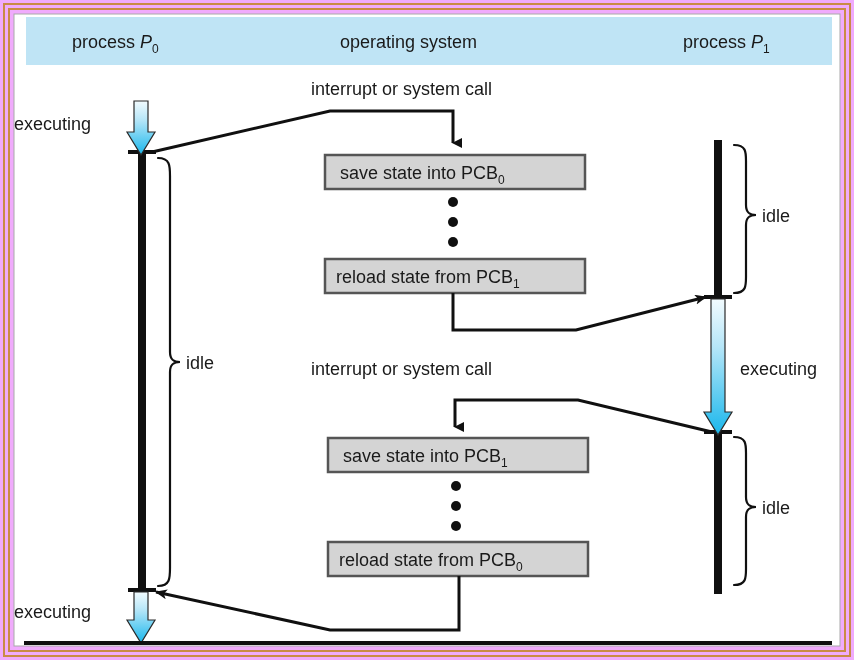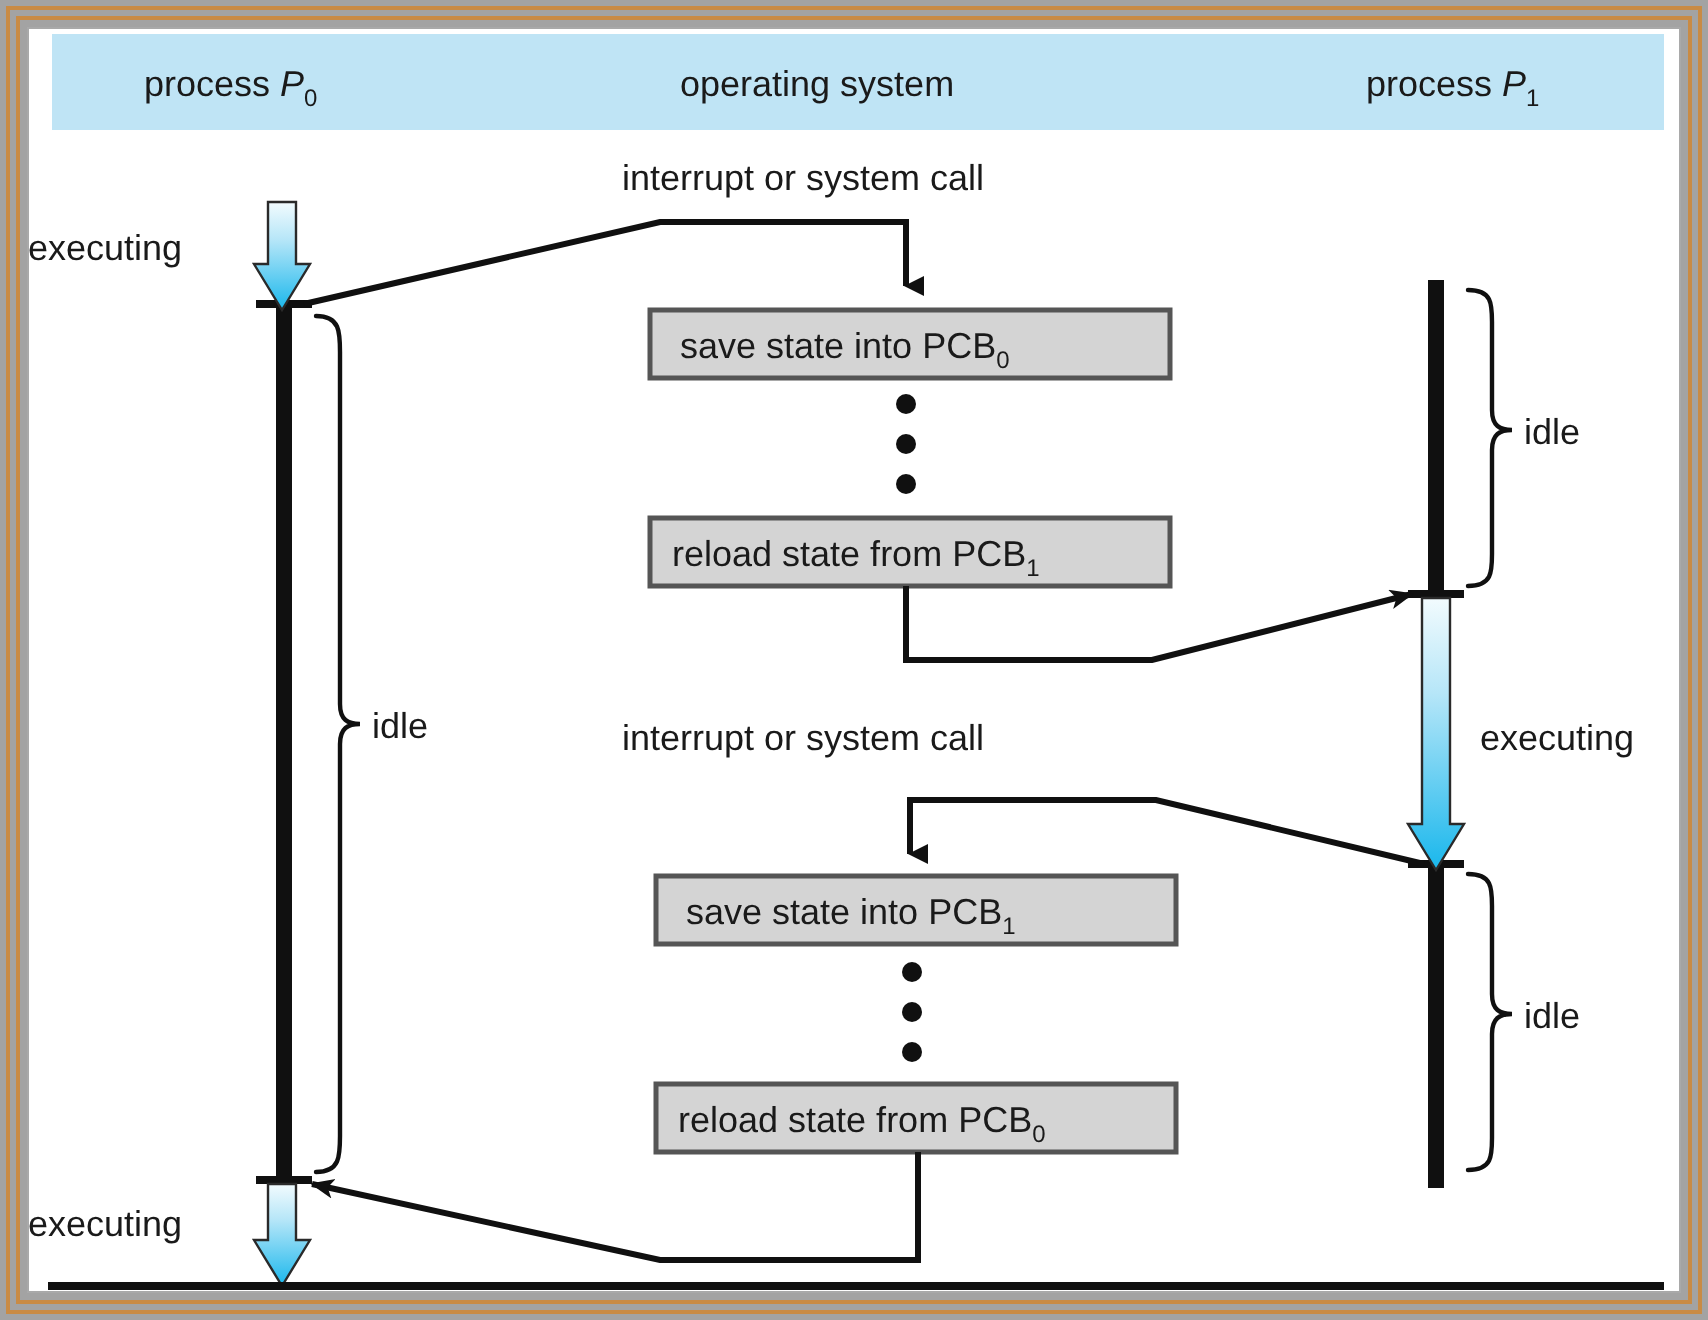--- a/index.html
+++ b/index.html
@@ -7,21 +7,21 @@
     padding: 0;
     background: #ffffff;
   }
   body {
     font-family: "Liberation Sans", sans-serif;
   }
   #figure {
     position: relative;
     width: 854px;
     height: 660px;
-    background: #a3a3a3;
+    background: #f0abfc;
     overflow: hidden;
     text-align: center;
   }
   #figure svg {
     display: block;
   }
   .dtext {
     font-family: "Liberation Sans", sans-serif;
     font-size: 18px;
     fill: #1a1a1a;

